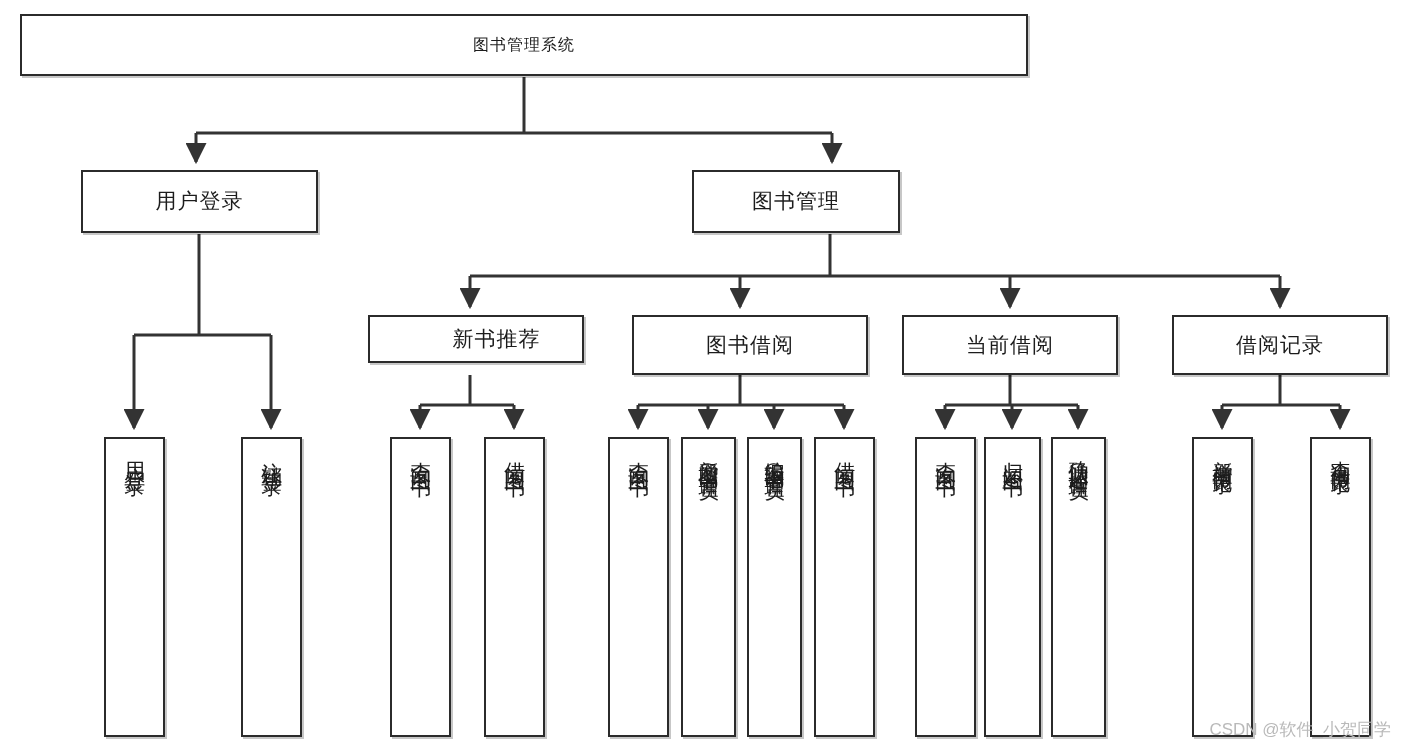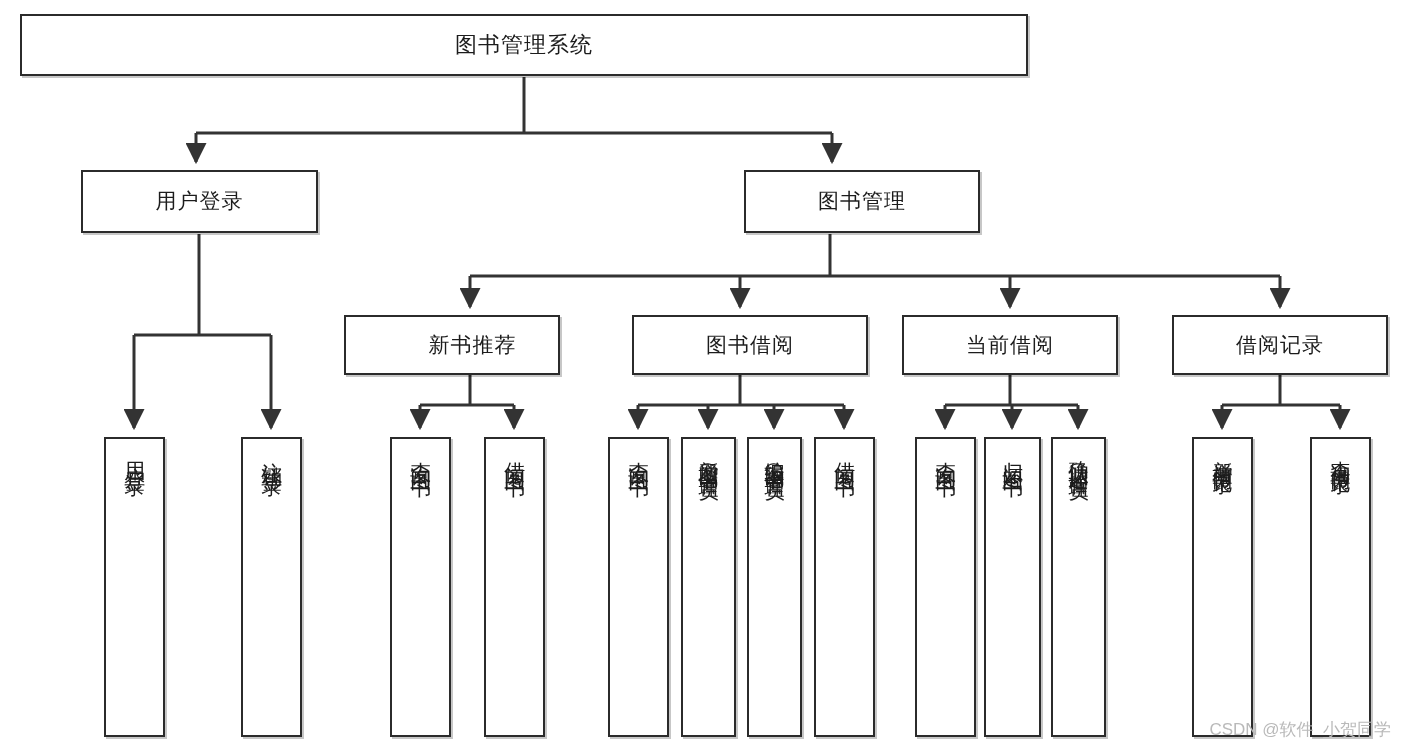--- a/index.html
+++ b/index.html
@@ -38,21 +38,21 @@
     z-index: 2;
   }
   .node .label {
     color: #1c1c1c;
     font-size: 21px;
     letter-spacing: 1px;
     line-height: 1.25;
     text-align: center;
     white-space: nowrap;
   }
-  .node.root .label { font-size: 22px; }
+  .node.root .label { font-size: 16px; }
   .node.vertical {
     align-items: flex-start;
     padding-top: 6px;
   }
   .node.vertical .label {
     writing-mode: vertical-rl;
     text-orientation: upright;
     white-space: nowrap;
     letter-spacing: 5px;
     font-size: 21px;
@@ -128,25 +128,25 @@
     </g>
   </svg>
 
   <div class="node root" style="left:20px; top:14px; width:1008px; height:62px;">
     <span class="label">图书管理系统</span>
   </div>
 
   <div class="node" style="left:81px; top:170px; width:237px; height:63px;">
     <span class="label">用户登录</span>
   </div>
-  <div class="node" style="left:744px; top:170px; width:236px; height:63px;justify-content:center;">
+  <div class="node" style="left:692px; top:170px; width:208px; height:63px;justify-content:center;">
     <span class="label">图书管理</span>
   </div>
 
-  <div class="node" style="left:344px; top:315px; width:216px; height:60px;padding-left:41px;">
+  <div class="node" style="left:368px; top:315px; width:216px; height:48px;padding-left:41px;">
     <span class="label">新书推荐</span>
   </div>
   <div class="node" style="left:632px; top:315px; width:236px; height:60px;">
     <span class="label">图书借阅</span>
   </div>
   <div class="node" style="left:1172px; top:315px; width:216px; height:60px;">
     <span class="label">借阅记录</span>
   </div>
   <div class="node" style="left:902px; top:315px; width:216px; height:60px;">
     <span class="label">当前借阅</span>

